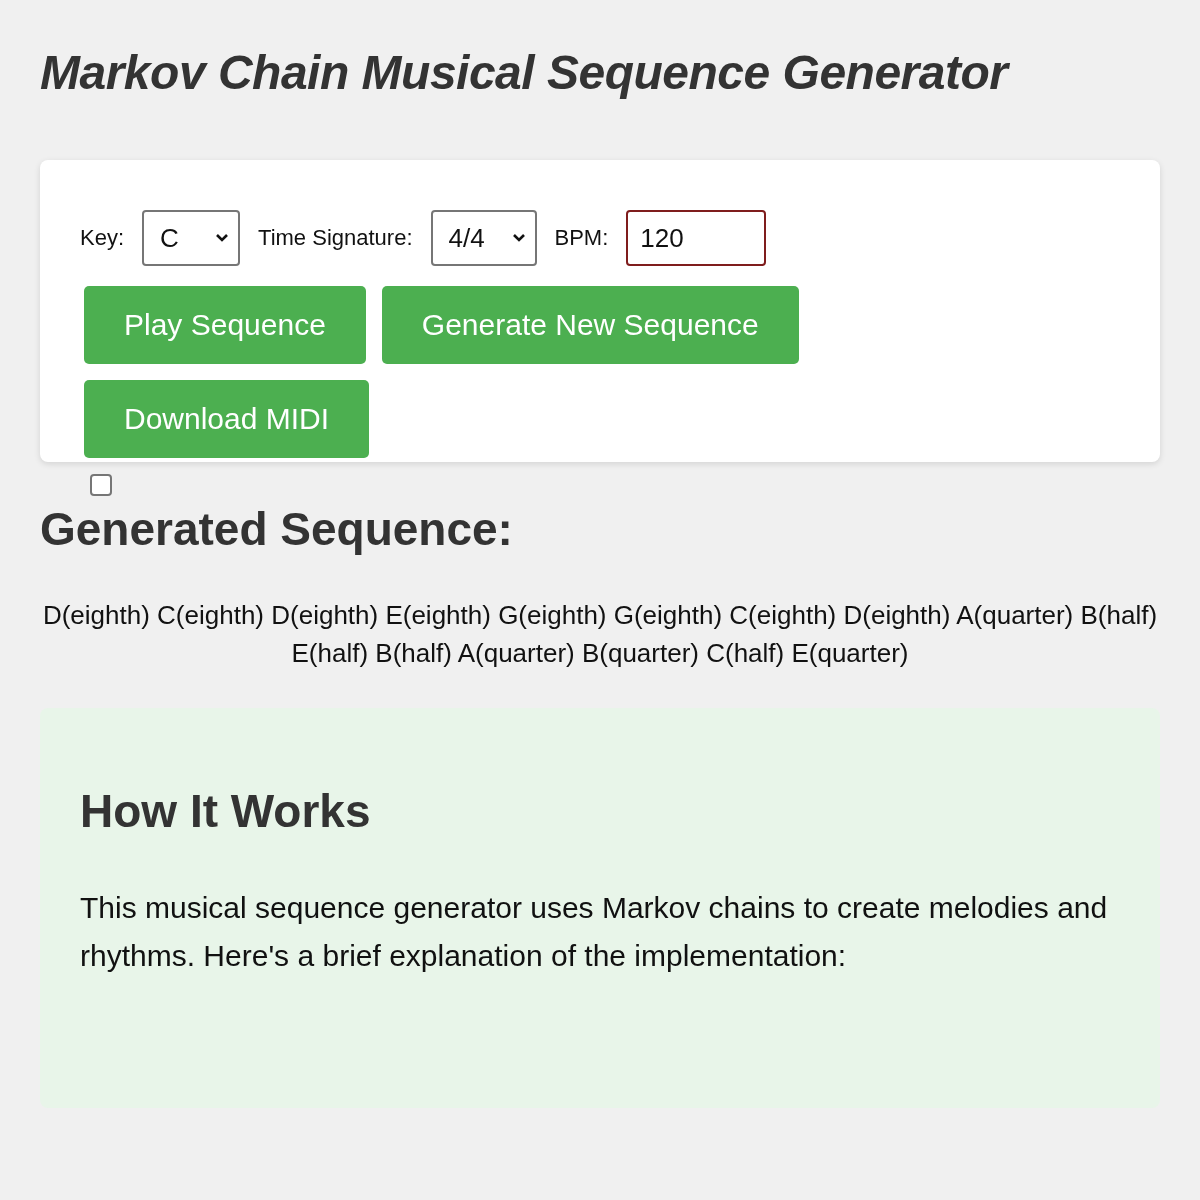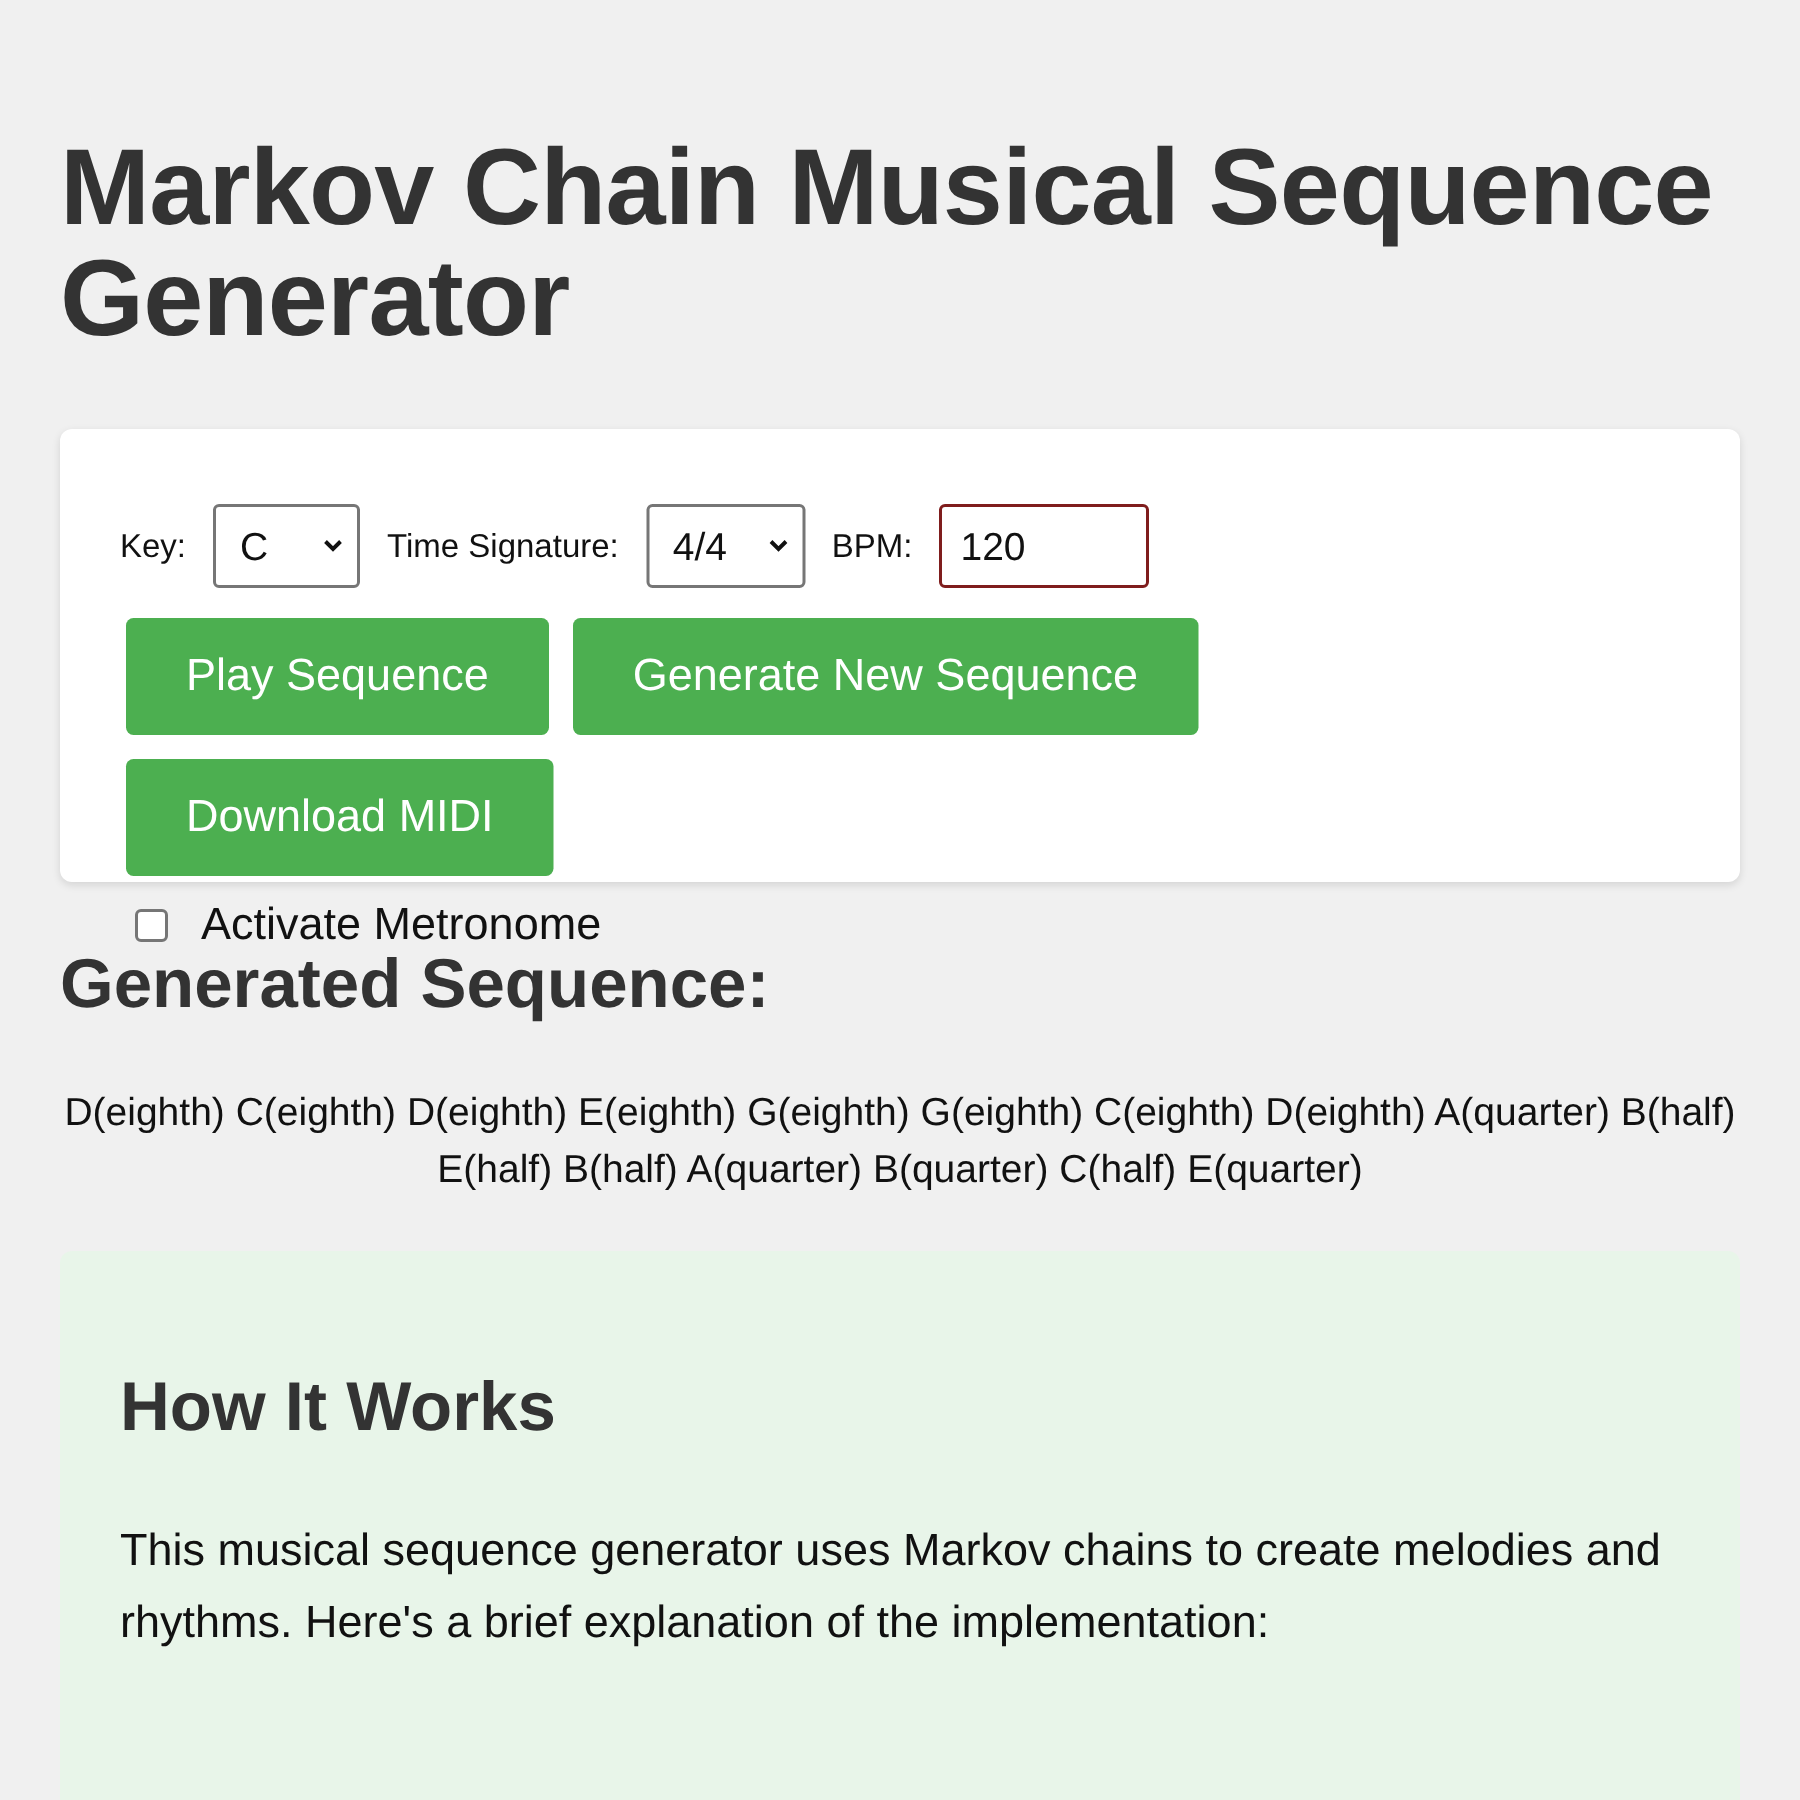--- a/index.html
+++ b/index.html
@@ -4,23 +4,24 @@
   <style>
     html, body { margin: 0; padding: 0; }
     body {
       width: 1200px; height: 1200px; overflow: hidden;
       background: #f0f0f0;
       font-family: "Liberation Sans", "DejaVu Sans", sans-serif;
       color: #222;
     }
     .page { padding: 0 40px; }
     h1 {
-      margin: 0; padding-top: 88px;
-      font-size: 72px; line-height: 74px; font-weight: bold; color: #333;
+      margin: 0; padding-top: 36px;
+      font-size: 48px; line-height: 74px; font-weight: bold; color: #333;
       letter-spacing: -0.5px;
+      font-style: italic;
     }
     .card {
       margin-top: 50px;
       background: #fff; border-radius: 8px;
       box-shadow: 0 2px 6px rgba(0,0,0,0.12);
       padding: 50px 40px 40px 40px;
       height: 302px; box-sizing: border-box;
     }
     .controls-row { display: flex; align-items: center; height: 56px; }
     .ctrl-label { font-size: 22px; color: #111; margin-right: 18px; }
@@ -95,21 +96,20 @@
     <div class="btn-row">
       <div class="btn">Play Sequence</div>
       <div class="btn">Generate New Sequence</div>
     </div>
     <div class="btn-row second">
       <div class="btn">Download MIDI</div>
     </div>
 
     <div class="check-row">
       <div class="checkbox"></div>
-      <span class="check-label">Activate Metronome</span>
     </div>
   </div>
 
   <h2 class="seq-title">Generated Sequence:</h2>
   <div class="seq-text">D(eighth) C(eighth) D(eighth) E(eighth) G(eighth) G(eighth) C(eighth) D(eighth) A(quarter) B(half) E(half) B(half) A(quarter) B(quarter) C(half) E(quarter)</div>
 
   <div class="info">
     <h2>How It Works</h2>
     <p>This musical sequence generator uses Markov chains to create melodies and rhythms. Here's a brief explanation of the implementation:</p>
   </div>

